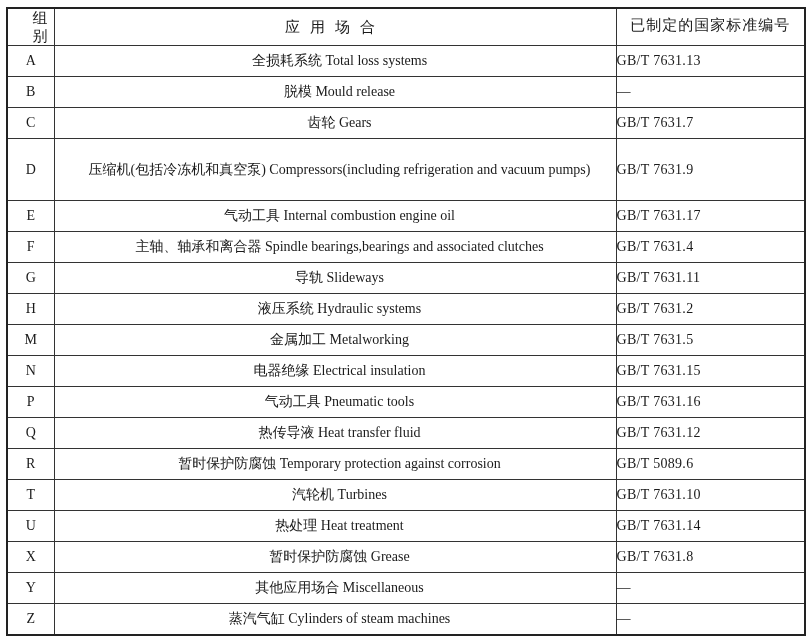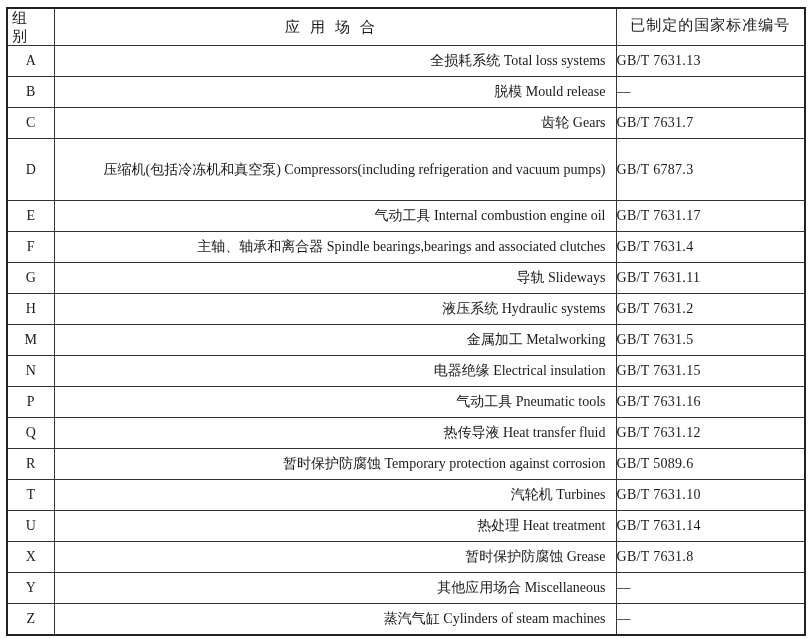--- a/index.html
+++ b/index.html
@@ -34,39 +34,39 @@
       font-size: 14px;
       line-height: 18px;
       font-weight: normal;
       vertical-align: middle;
     }
     .tbl th {
       height: 30px;
       font-size: 15px;
     }
     .tbl th.h-group {
-      text-align: left;
+      text-align: right;
       letter-spacing: 6px;
-      padding-left: 4px;
+      padding-left: 12px;
     }
     .tbl th.h-app {
       text-align: center;
       letter-spacing: 10px;
       margin-left: 12px;
     }
     .tbl th.h-std {
       text-align: center;
       letter-spacing: 1px;
       font-family: Liberation Mono, monospace;
     }
     .tbl td.group {
       text-align: center;
     }
     .tbl td.app {
-      text-align: right;
+      text-align: center;
       padding-left: 19px;
       padding-right: 10px;
     }
     .tbl td.std {
       letter-spacing: 0.3px;
     }
     .tbl tr.tall td {
       height: 61px;
       line-height: 30px;
     }
@@ -102,21 +102,21 @@
       <td class="std">—</td>
     </tr>
     <tr>
       <td class="group">C</td>
       <td class="app">齿轮 Gears</td>
       <td class="std">GB/T 7631.7</td>
     </tr>
     <tr class="tall">
       <td class="group">D</td>
       <td class="app">压缩机(包括冷冻机和真空泵) Compressors(including refrigeration and vacuum pumps)</td>
-      <td class="std">GB/T 6787.3</td>
+      <td class="std">GB/T 7631.9</td>
     </tr>
     <tr>
       <td class="group">E</td>
       <td class="app">气动工具 Internal combustion engine oil</td>
       <td class="std">GB/T 7631.17</td>
     </tr>
     <tr>
       <td class="group">F</td>
       <td class="app">主轴、轴承和离合器 Spindle bearings,bearings and associated clutches</td>
       <td class="std">GB/T 7631.4</td>

